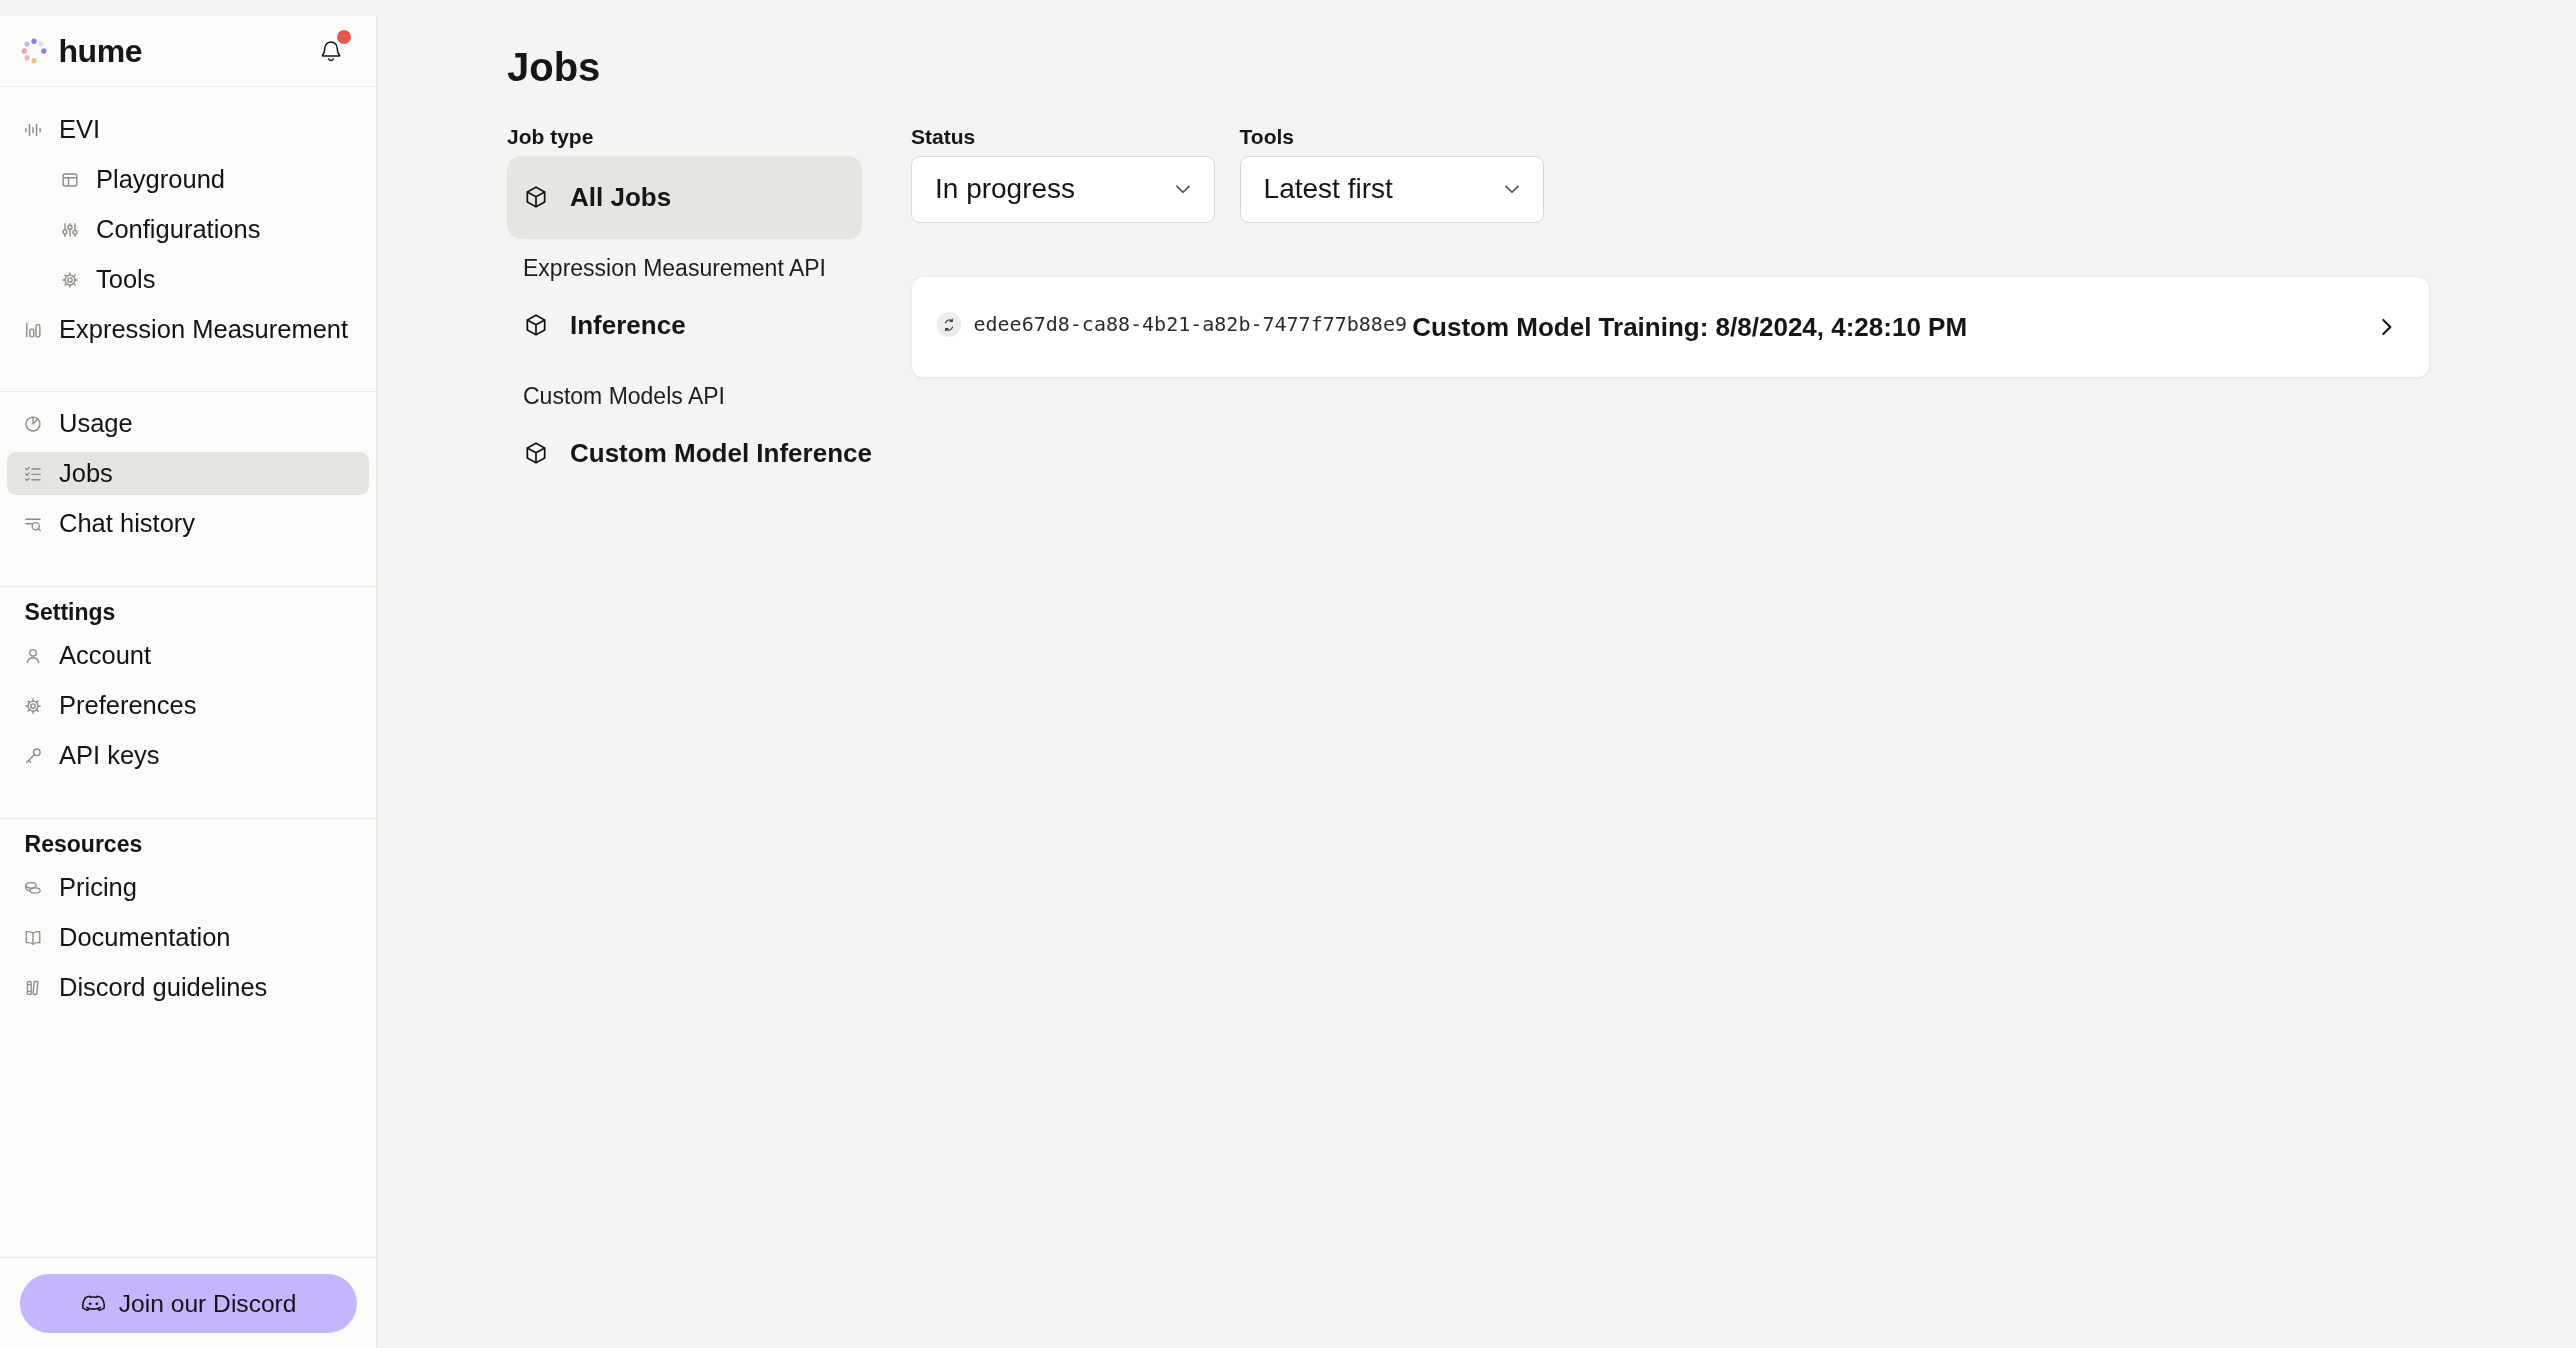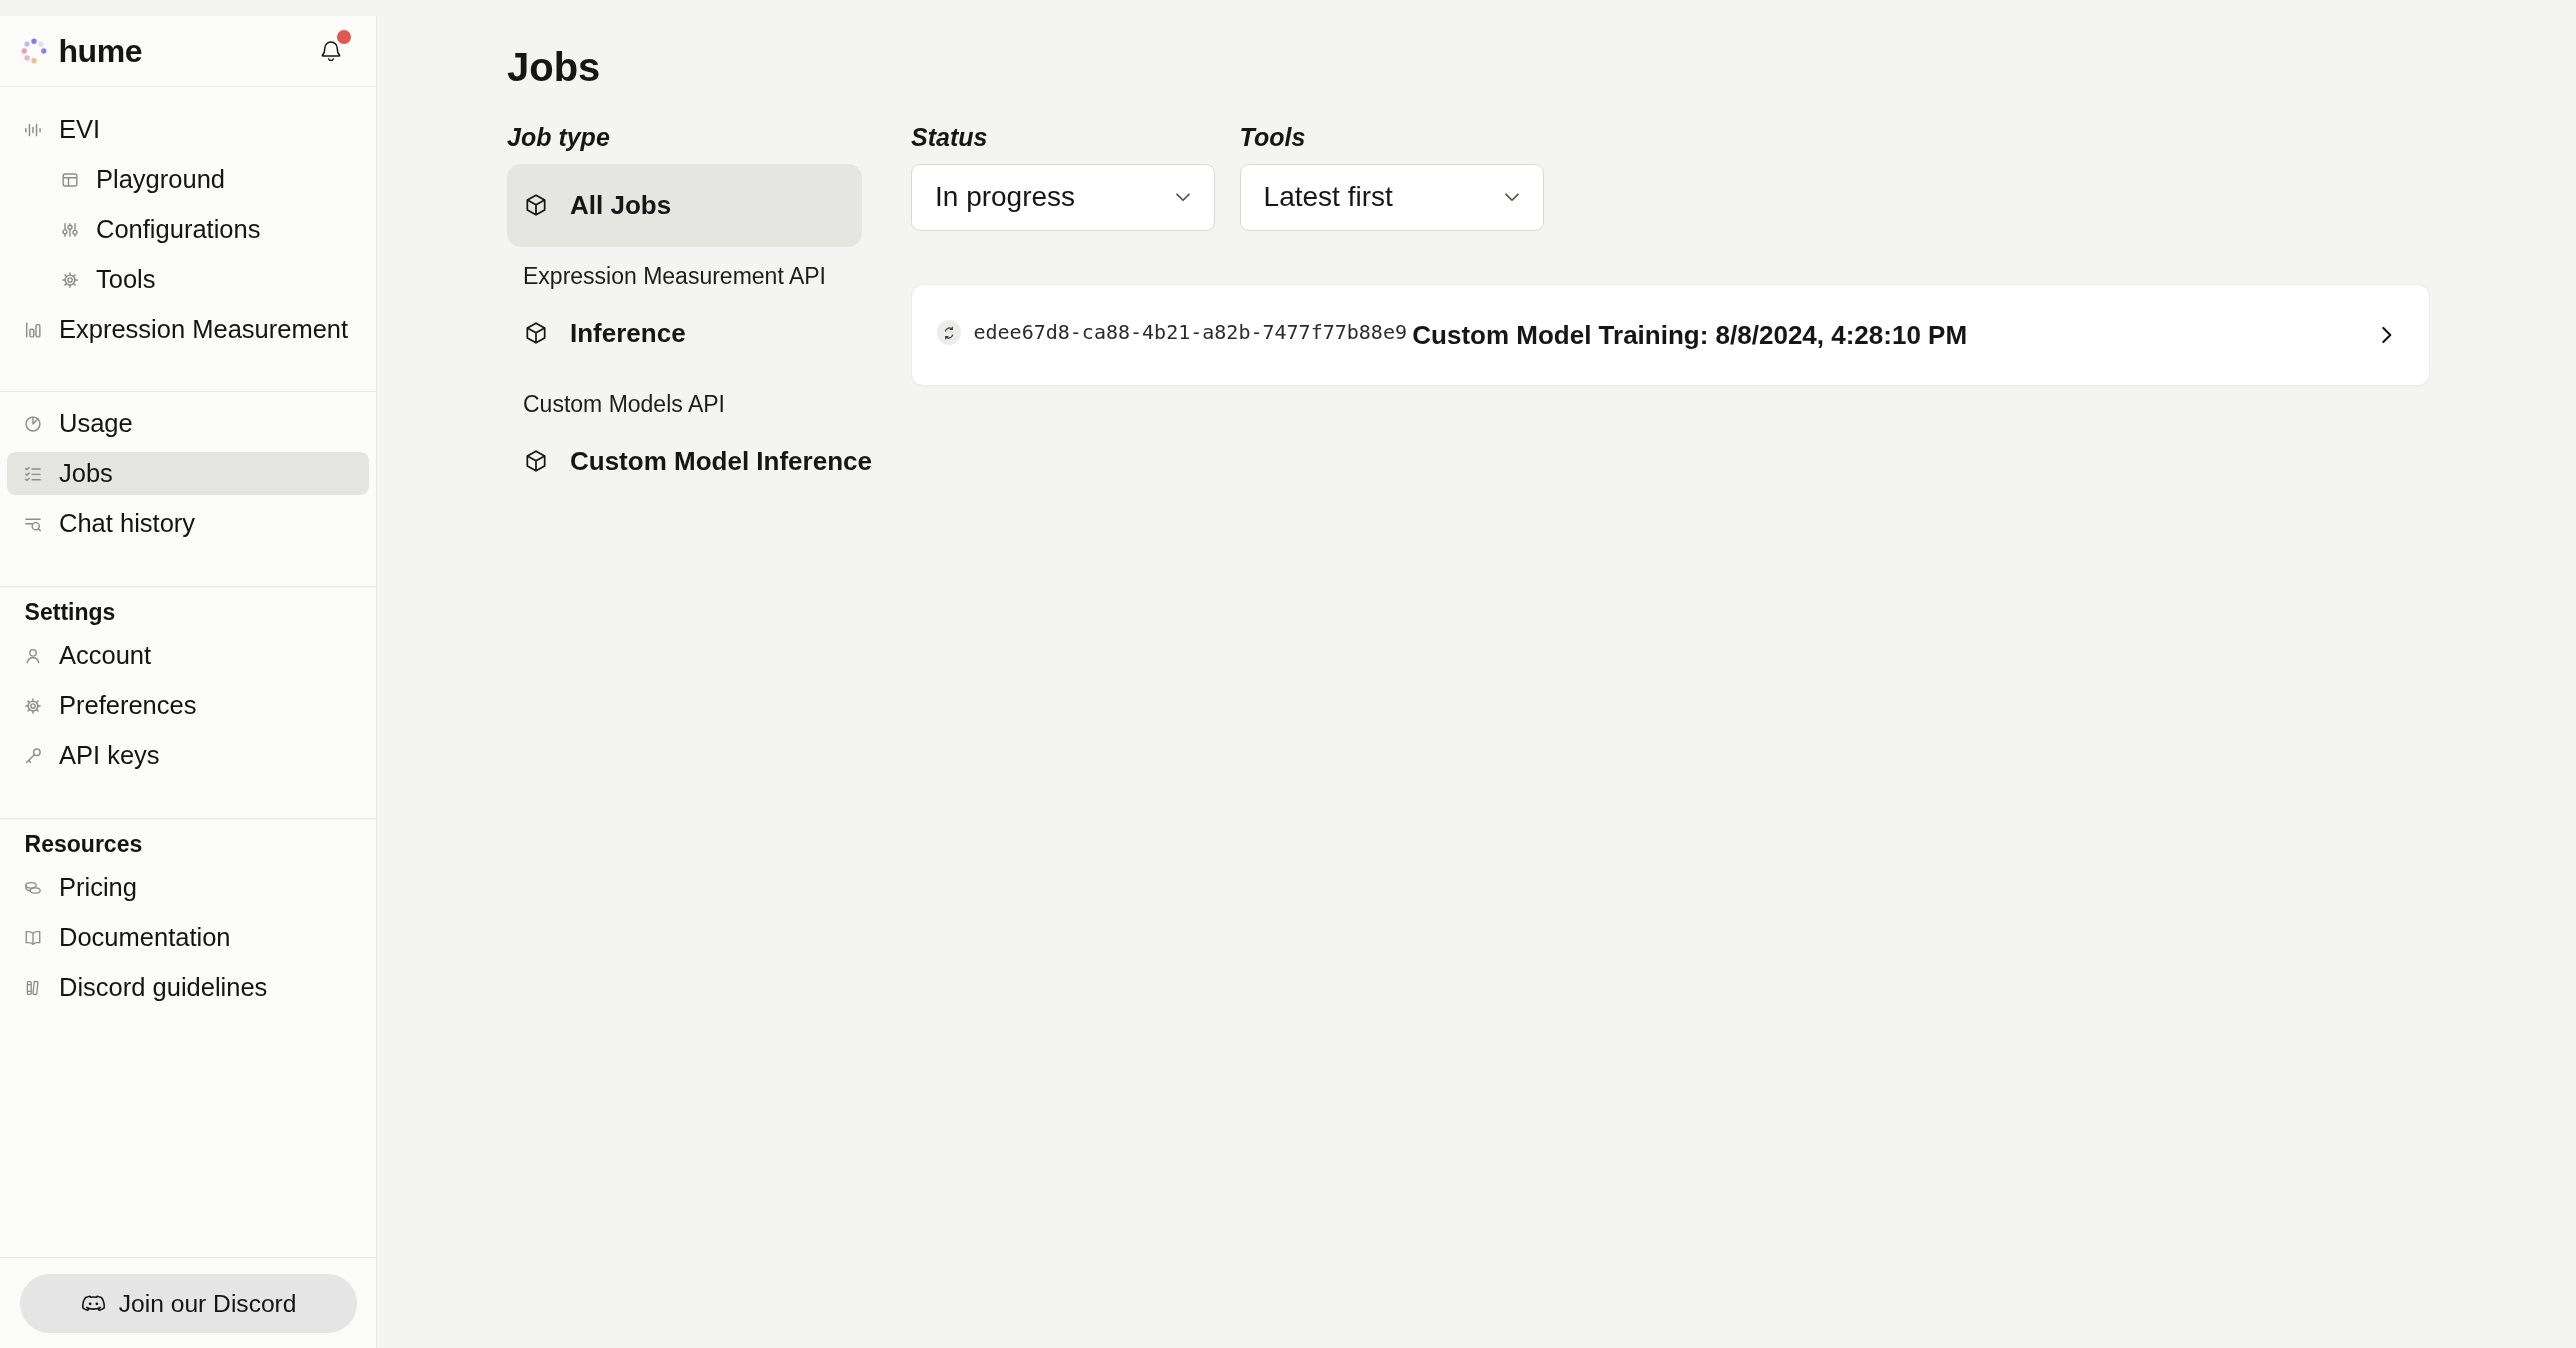--- a/index.html
+++ b/index.html
@@ -55,33 +55,33 @@
     background: #e4e4e1; border-radius: 8.8px;
     margin: 3.5px 7px; height: 43px; padding: 0 16px;
   }
   .sb-footer {
     flex: 0 0 92px;
     border-top: 0.9px solid #e9e9e6;
     display: flex; align-items: center; justify-content: center;
   }
   .discord-btn {
     width: 337px; height: 59px; border-radius: 30px;
-    background: #e5e5e5; border: none; cursor: pointer;
+    background: #c4b5fd; border: none; cursor: pointer;
     display: flex; align-items: center; justify-content: center; gap: 12.3px;
     font-family: inherit; font-size: 24.6px; font-weight: 500; color: #141414;
   }
 
   
   .main {
     position: absolute; left: 377px; top: 0; right: 0; bottom: 0;
     padding: 46px 146px 0 130px;
   }
   .page-title { margin: 0; font-size: 40px; font-weight: 700; line-height: 42px; }
   .content { display: flex; align-items: flex-start; margin-top: 37px; }
-  .col-label { font-size: 25px; font-weight: 600; line-height: 24.6px; margin-bottom: 14px; font-style: italic; }
+  .col-label { font-size: 21px; font-weight: 600; line-height: 24.6px; margin-bottom: 6px; }
 
   .jobtype-col { flex: 0 0 355px; width: 355px; }
   .jt-item {
     height: 83px; display: flex; align-items: center; gap: 21px;
     padding: 0 16px; border-radius: 14px;
     font-size: 26px; font-weight: 600; cursor: pointer; white-space: nowrap;
   }
   .jt-item.sel { background: #e5e5e2; }
   .jt-item .ic { color: #141414; flex: 0 0 auto; }
   .jt-group-header {

